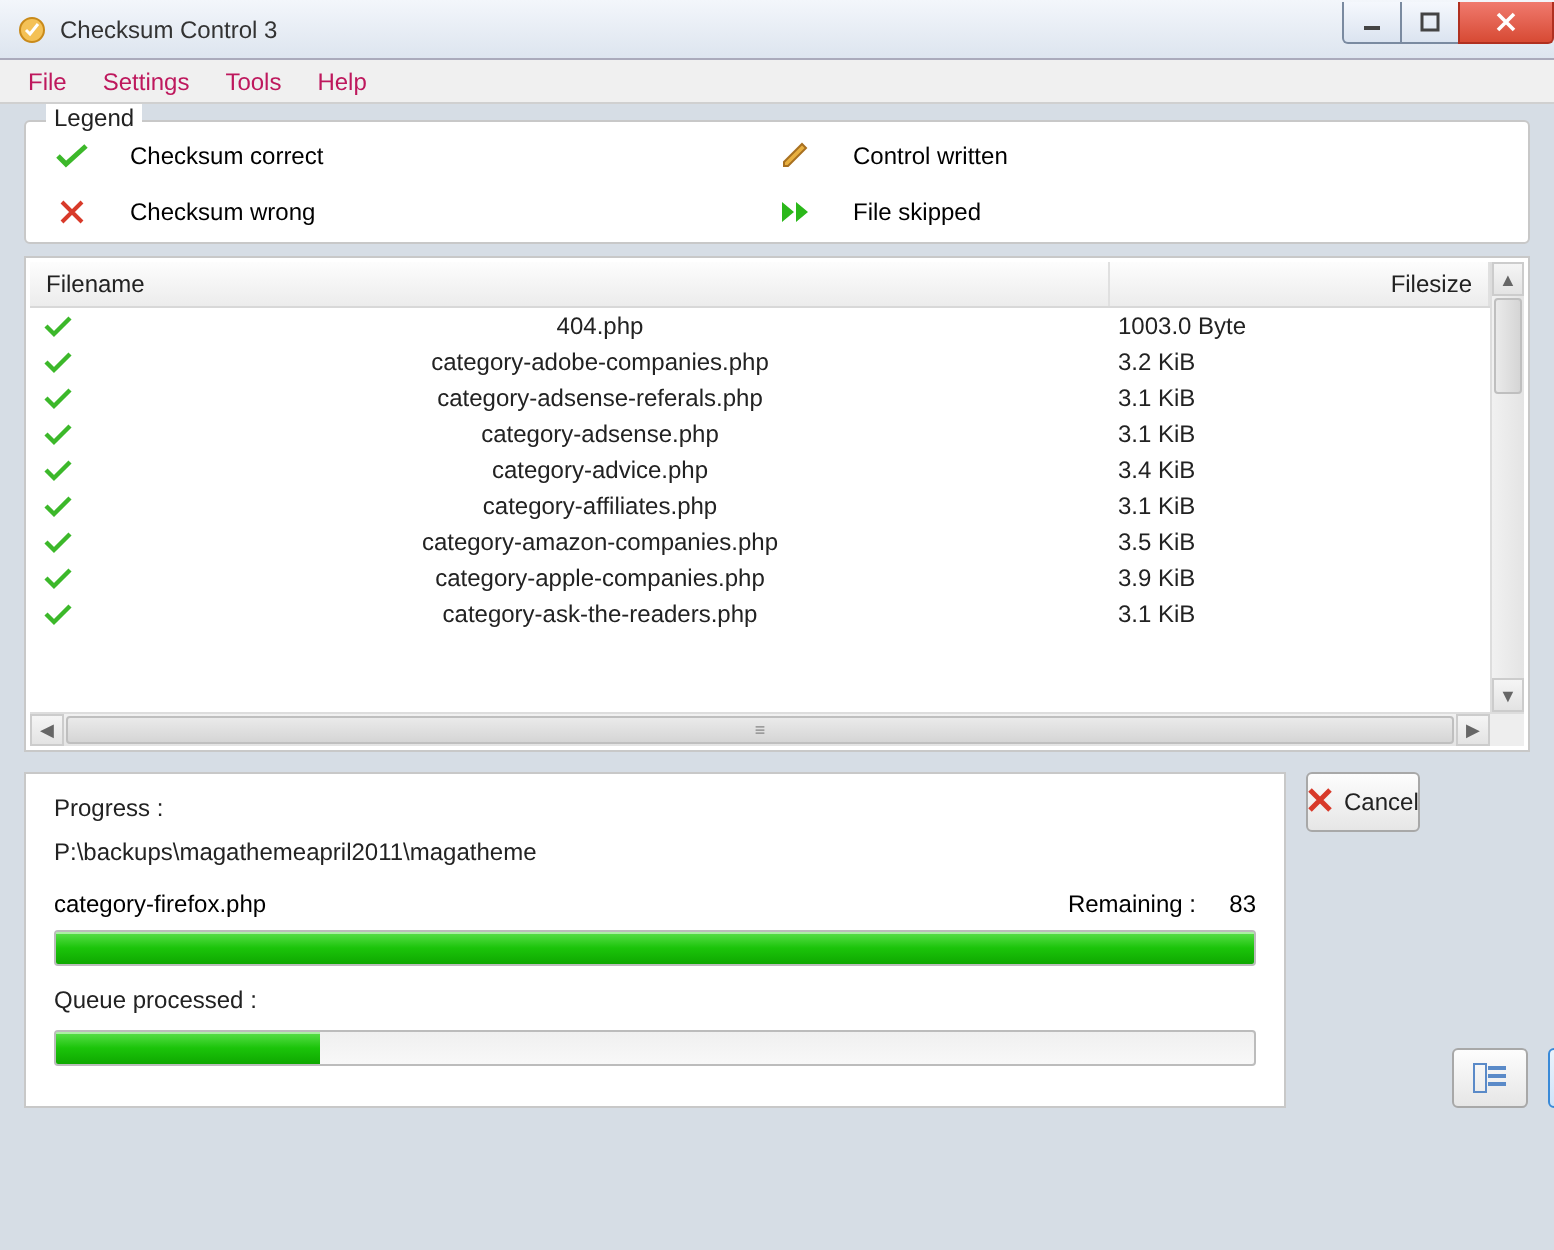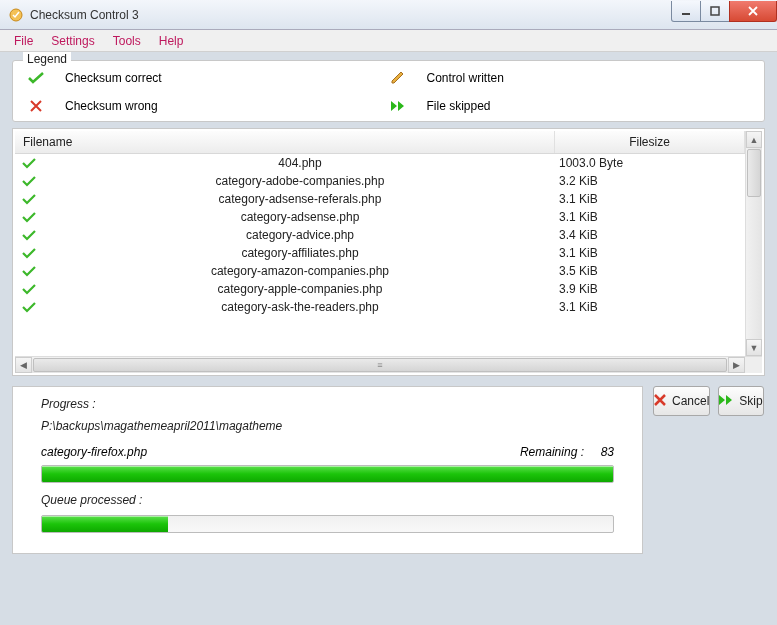--- a/index.html
+++ b/index.html
@@ -29,39 +29,39 @@
 .legend-item { display: flex; align-items: center; gap: 20px; }
 .legend-item .ico { width: 18px; display: inline-flex; justify-content: center; }
 
 
 .panel { border: 1px solid #c8c8c8; background: #fff; padding: 2px; margin-bottom: 10px; }
 .list-wrap { display: flex; }
 .list-main { flex: 1; }
 .list-head { display: flex; background: linear-gradient(#fdfdfd,#ececec); border-bottom: 1px solid #d8d8d8; }
 .list-head .col { padding: 4px 8px; border-right: 1px solid #e0e0e0; color: #222; }
 .col-fn { flex: 1; }
-.col-fs { width: 190px; text-align: center; }
+.col-fs { width: 190px; text-align: right; }
 .list-body { height: 202px; overflow: hidden; }
 .row { display: flex; align-items: center; padding: 2px 6px; }
 .row .ico { width: 16px; display: inline-flex; justify-content: center; margin-right: 4px; }
 .row .fn { flex: 1; color: #222; text-align: center; }
 .row .fs { width: 180px; text-align: left; padding-right: 30px; color: #222; }
 .vscroll { width: 17px; background: linear-gradient(90deg,#f1f1f1,#e4e4e4); border-left: 1px solid #ddd; position: relative; }
 .vscroll .arrow { height: 17px; background: linear-gradient(#f5f5f5,#e3e3e3); border: 1px solid #ccc; display: flex; align-items: center; justify-content: center; color: #666; font-size: 9px; }
 .vscroll .thumb { position: absolute; top: 18px; left: 1px; right: 1px; height: 48px; background: linear-gradient(90deg,#eaeaea,#d5d5d5); border: 1px solid #bfbfbf; border-radius: 2px; }
 
 .hscroll { height: 17px; background: linear-gradient(#f1f1f1,#e4e4e4); display: flex; align-items: stretch; border-top: 1px solid #ddd; }
 .hscroll .arrow { width: 17px; background: linear-gradient(#f5f5f5,#e3e3e3); border: 1px solid #ccc; display: flex; align-items: center; justify-content: center; color: #666; font-size: 9px; }
 .hscroll .track { flex: 1; position: relative; }
 .hscroll .thumb { position: absolute; top: 1px; bottom: 1px; left: 1px; right: 1px; background: linear-gradient(#eaeaea,#d5d5d5); border: 1px solid #bfbfbf; border-radius: 2px; display:flex; align-items:center; justify-content:center; color:#888; font-size:9px;}
 .hscroll .corner { width: 17px; background: #eee; }
 
 
 .bottom { display: flex; gap: 10px; }
-.progress-panel { flex: 1; border: 1px solid #c8c8c8; background: #fff; padding: 10px 28px; font-style: italic; }
+.progress-panel { flex: 1; border: 1px solid #c8c8c8; background: #fff; padding: 10px 14px; }
 .progress-panel .lbl { color: #222; margin-bottom: 8px; }
 .progress-panel .path { margin-bottom: 12px; color: #222; }
 .progress-row { display: flex; justify-content: space-between; align-items: center; margin-bottom: 6px; }
 .progressbar { height: 18px; background: linear-gradient(#f0f0f0,#f8f8f8); border: 1px solid #bcbcbc; border-radius: 2px; overflow: hidden; margin-bottom: 10px; position: relative; }
 .progressbar .fill { height: 100%; background: linear-gradient(#5de04e,#1bc40a,#0ea800); box-shadow: inset 0 1px 0 rgba(255,255,255,.5); }
 
 .side-btns { width: 112px; display: flex; gap: 8px; }
 .btn { height: 30px; background: linear-gradient(#fdfdfd,#e6e6e6); border: 1px solid #a8a8a8; border-radius: 3px; display: flex; align-items: center; justify-content: center; gap: 6px; cursor: default; color: #222; }
 .view-btns { display: flex; gap: 10px; margin-top: auto; justify-content: flex-end; }
 .view-btn { width: 38px; height: 30px; background: linear-gradient(#fdfdfd,#e6e6e6); border: 1px solid #a8a8a8; border-radius: 3px; display: flex; align-items: center; justify-content: center; cursor: default; }
@@ -271,26 +271,20 @@
       <div class="progressbar">
         <div class="fill" id="queue-fill" style="width: 22%;"></div>
       </div>
     </div>
     <div class="side-btns">
       <div class="btn">
         <span><svg width="12" height="12">
               <path d="M1 1 L11 11 M11 1 L1 11" stroke="#d83a2a" stroke-width="2.5"></path>
             </svg></span>
         <span>Cancel</span>
-      </div>
-      <div class="btn">
-        <span><svg width="14" height="10">
-              <path d="M0 0 L6 5 L0 10 Z M7 0 L13 5 L7 10 Z" fill="#2bb81a"></path>
-            </svg></span>
-        <span>Skip</span>
       </div>
       <div style="flex:1"></div>
       <div class="view-btns">
         <div class="view-btn">
           <svg width="18" height="16">
               <rect x="1" y="1" width="6" height="14" fill="none" stroke="#5a8ac8"></rect>
               <rect x="8" y="2" width="9" height="2" fill="#5a8ac8"></rect>
               <rect x="8" y="6" width="9" height="2" fill="#5a8ac8"></rect>
               <rect x="8" y="10" width="9" height="2" fill="#5a8ac8"></rect>
             </svg>

